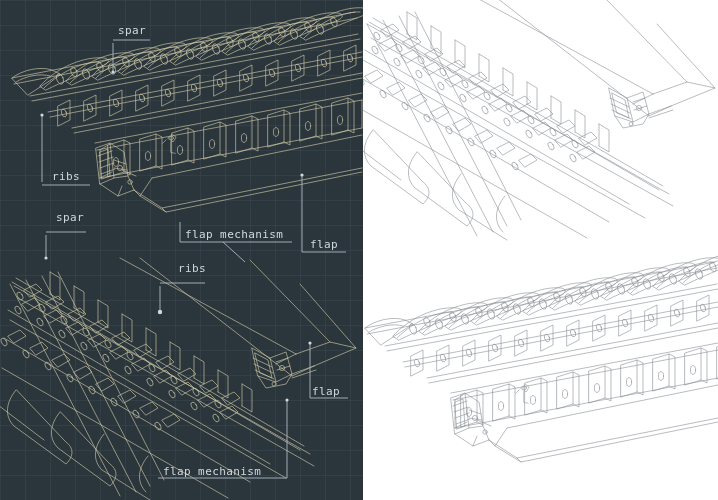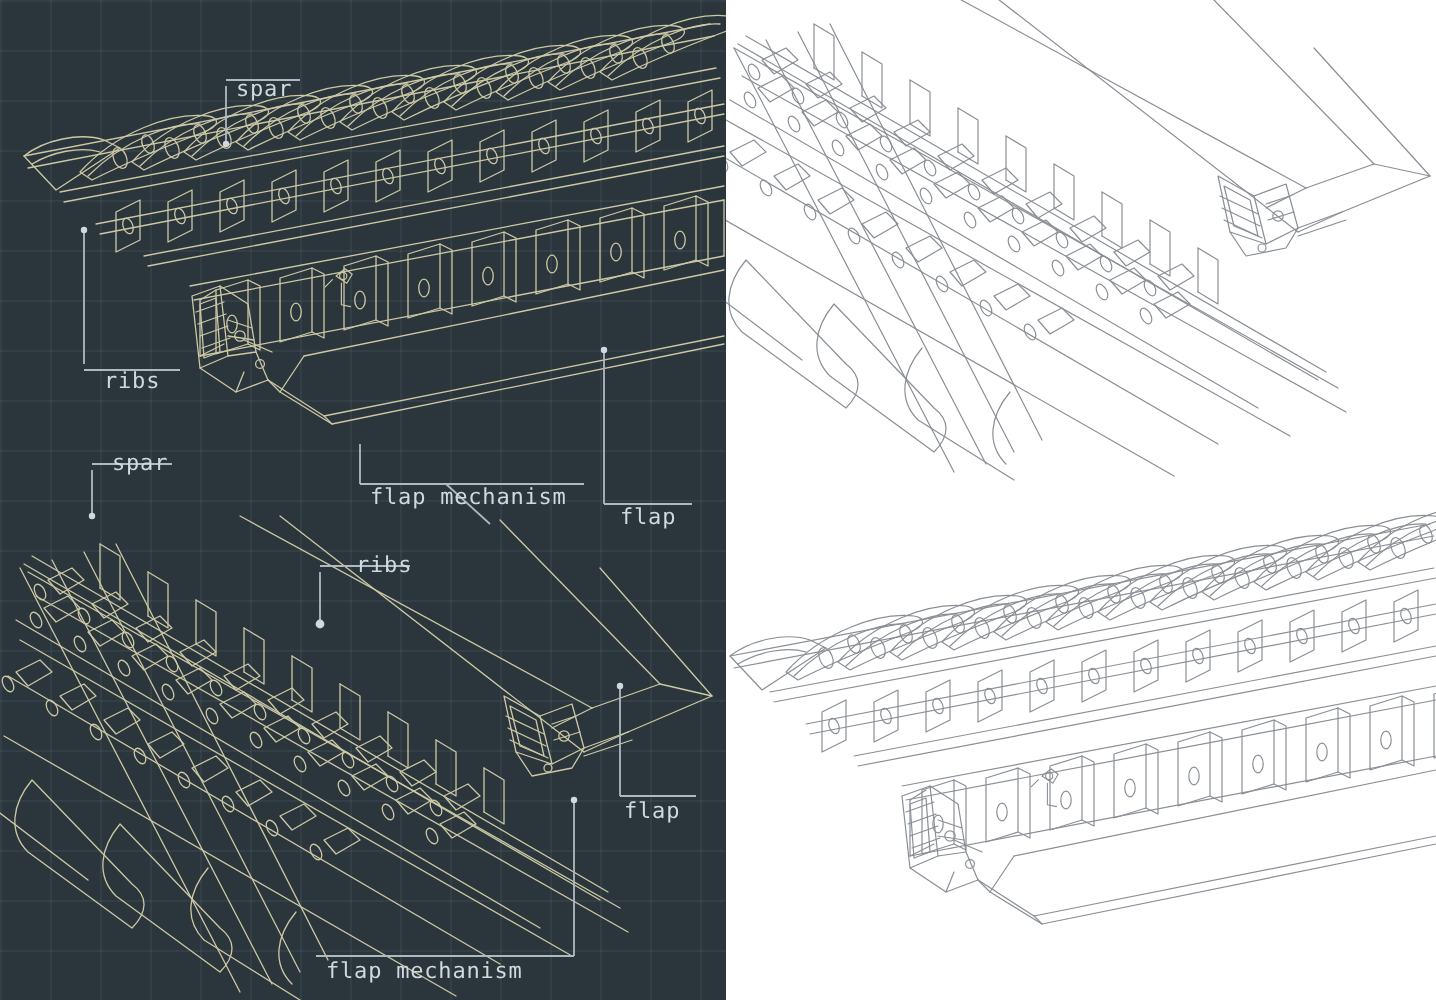--- a/index.html
+++ b/index.html
@@ -8,21 +8,21 @@
   .panel{position:absolute;overflow:hidden;}
   #dark-panel{left:0;top:0;width:363px;height:500px;background:#2b353c;}
   #grid-overlay{position:absolute;left:0;top:0;width:100%;height:100%;
     background-image:
       linear-gradient(to right, rgba(150,185,195,.075) 1px, transparent 1px),
       linear-gradient(to bottom, rgba(150,185,195,.075) 1px, transparent 1px);
     background-size:25px 25px;pointer-events:none;}
   #light-panel{left:363px;top:0;width:355px;height:500px;background:#ffffff;}
   .dwg{position:absolute;left:0;top:0;}
   .lbl{position:absolute;color:#cfd9de;font-size:11px;letter-spacing:.4px;
-       font-family:"DejaVu Sans Mono",monospace;white-space:nowrap;line-height:12px;margin-top:14px;}
+       font-family:"DejaVu Sans Mono",monospace;white-space:nowrap;line-height:12px;}
   svg{display:block;overflow:visible;}
 </style>
 </head>
 <body>
 
 <div id="stage">
 
   <div class="panel" id="dark-panel">
     <div id="grid-overlay"></div>
 

